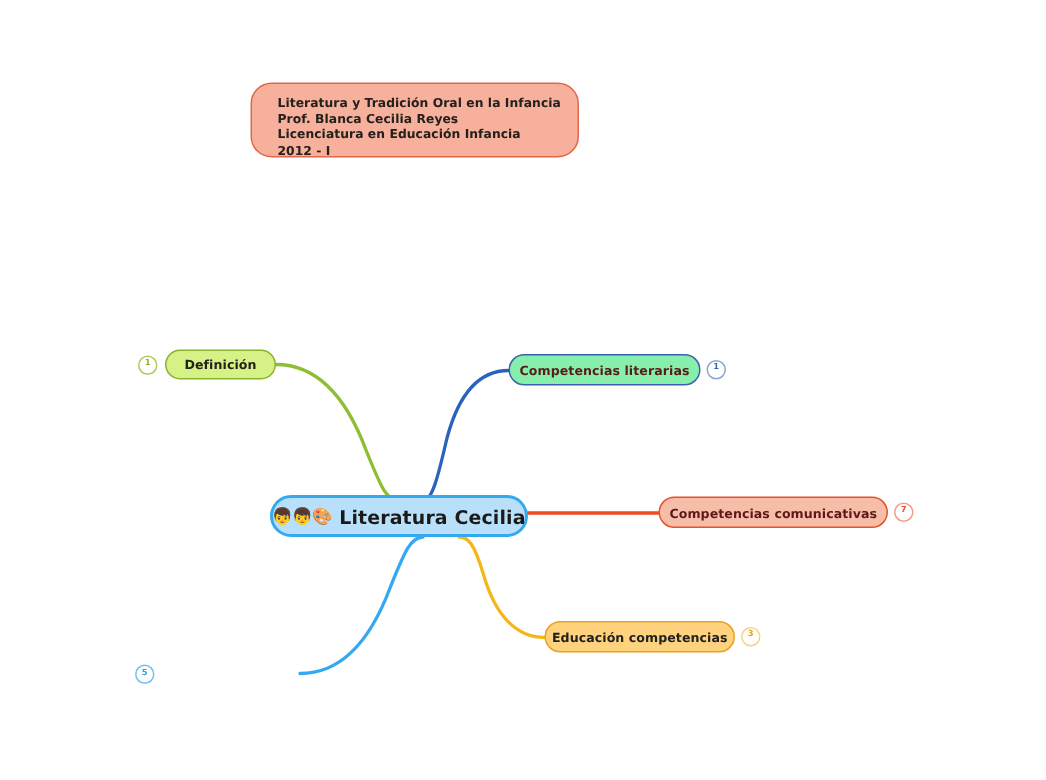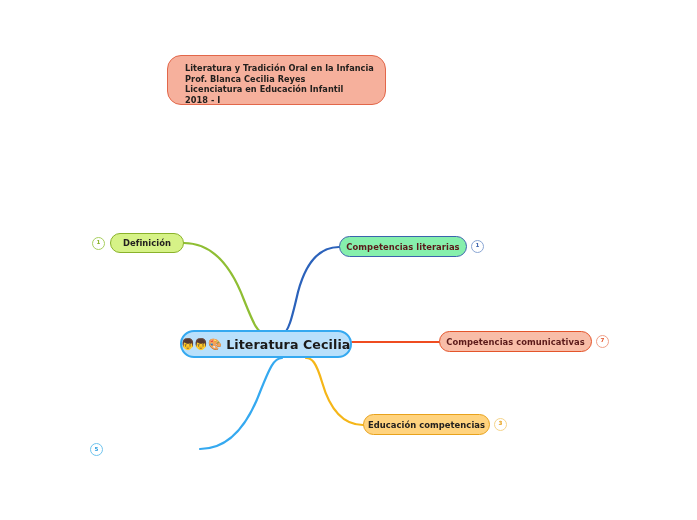--- a/index.html
+++ b/index.html
@@ -193,22 +193,22 @@
     <path fill="none" stroke="#2b62bb" stroke-width="2.2" stroke-linecap="round" d="M 339,247 C 320,247 306,262 298,292 C 292,318 288,334 282,334"></path>
 
     <path fill="none" stroke="#ef4c20" stroke-width="2.2" stroke-linecap="round" d="M 352,342 L 439,342"></path>
 
     <path fill="none" stroke="#f5b618" stroke-width="2.2" stroke-linecap="round" d="M 363,425 C 344,425 330,410 322,382 C 316,362 312,358 306,358"></path>
   </svg>
 
   <div class="title-box">
     <div class="title-line">Literatura y Tradición Oral en la Infancia</div>
     <div class="title-line">Prof. Blanca Cecilia Reyes</div>
-    <div class="title-line">Licenciatura en Educación Infantil</div>
-    <div class="title-line">2018 - I</div>
+    <div class="title-line">Licenciatura en Educación Infancia</div>
+    <div class="title-line">2012 - I</div>
   </div>
 
   <div class="node node-central">
     <span class="emoji-group">👦👦🎨</span>
     <span class="label">Literatura Cecilia</span>
   </div>
 
   <div class="node node-definicion">
     <span class="label">Definición</span>
   </div>

